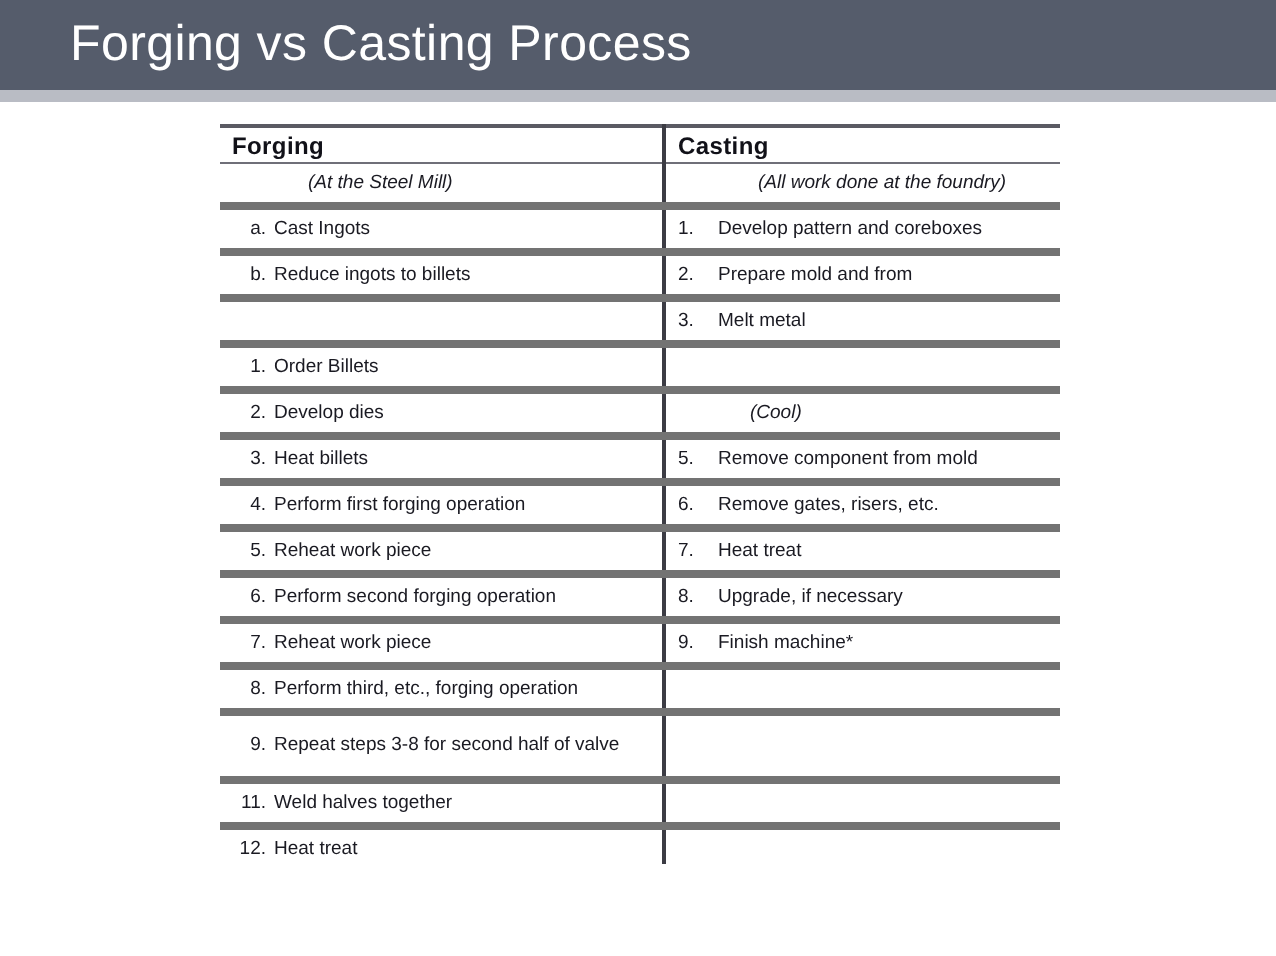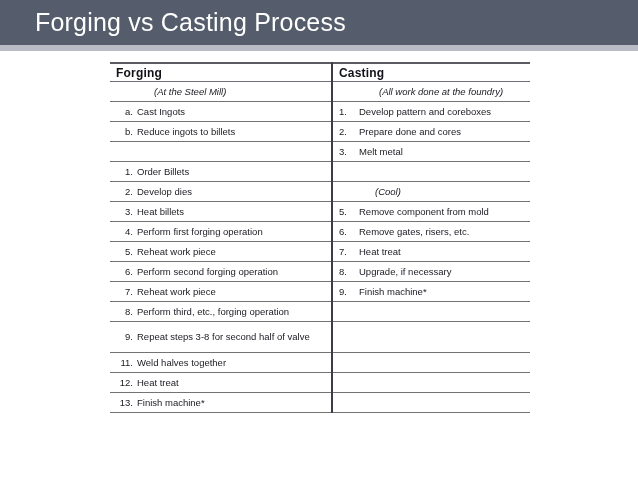--- a/index.html
+++ b/index.html
@@ -31,21 +31,21 @@
   }
   table.cmp{
     border-collapse:collapse;width:420px;
     table-layout:fixed;
   }
   table.cmp col.c1{width:222px;}
   table.cmp col.c2{width:198px;}
   table.cmp td{
     padding:0;vertical-align:middle;
     border-top:1px solid #6f6f78;
-    border-bottom:1px solid #737373;
+    border-bottom:4px solid #737373;
     font-size:9.5px;color:#1a1a22;
     height:19px;
     background:#ffffff;
   }
   table.cmp tr.hdr td{
     height:17px;
     border-top:2px solid #5a5a63;
     border-bottom:1px solid #6f6f78;
     margin-left:48px;
   }
@@ -143,21 +143,21 @@
           <tr>
             <td class="left bg-white">
               <div class="cell-inner">
                 <span class="num r">b.</span>
                 <span class="txt">Reduce ingots to billets</span>
               </div>
             </td>
             <td class="right bg-green">
               <div class="cell-inner">
                 <span class="num">2.</span>
-                <span class="txt">Prepare done and cores</span>
+                <span class="txt">Prepare mold and from</span>
               </div>
             </td>
           </tr>
           <tr>
             <td class="left bg-white">
               <div class="cell-inner">
                 <span class="num r"></span>
                 <span class="txt"></span>
               </div>
             </td>

